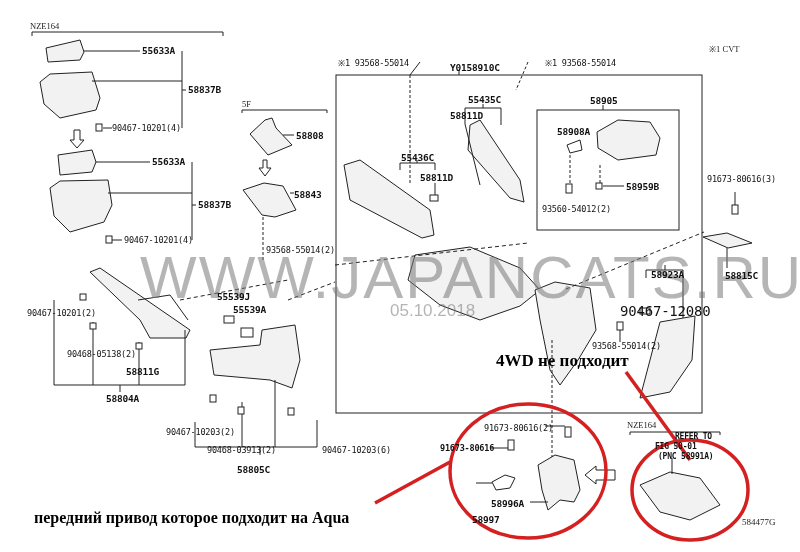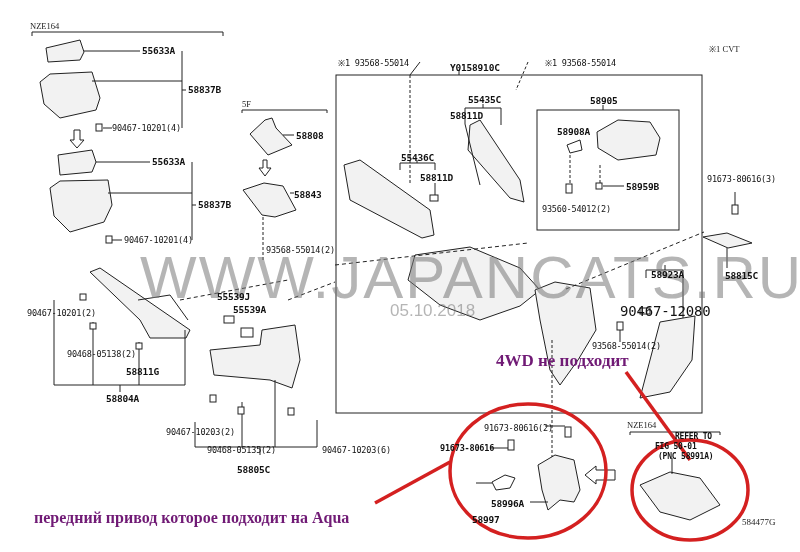--- a/index.html
+++ b/index.html
@@ -1,21 +1,21 @@
 <!DOCTYPE html>
 <html><head>
 <meta charset="utf-8">
 <style>
   html,body{margin:0;padding:0;background:#fff;}
   body{width:800px;height:552px;position:relative;overflow:hidden;font-family:"DejaVu Sans Mono","Liberation Mono",monospace;color:#111;}
   .lbl{position:absolute;font-size:9.5px;font-weight:bold;letter-spacing:-0.2px;white-space:nowrap;line-height:1;}
   .sm{position:absolute;font-family:Liberation Serif, serif;font-size:8.5px;white-space:nowrap;line-height:1;color:#222;}
   svg.layer{position:absolute;left:0;top:0;}
   .wm{position:absolute;font-family:"Liberation Sans",sans-serif;color:rgba(120,120,120,0.55);white-space:nowrap;line-height:1;}
-  .red{position:absolute;font-family:"Liberation Serif",serif;font-weight:bold;color:#701a75;white-space:nowrap;line-height:1;}
+  .red{position:absolute;font-family:"Liberation Serif",serif;font-weight:bold;color:#000000;white-space:nowrap;line-height:1;}
 </style>
 </head>
 <body>
 
 <svg class="layer" width="800" height="552" viewBox="0 0 800 552">
   <g fill="none" stroke="#222" stroke-width="1">
 
     <path d="M32 36 V32 H223 V36"></path>
 
     <path d="M46 48 L80 40 L84 52 L80 60 L48 62 Z" fill="#f2f2f2"></path>
@@ -164,21 +164,21 @@
 <div class="lbl" style="left:67px;top:350px;font-weight:normal;font-size:8.5px;">90468-05138(2)</div>
 <div class="lbl" style="left:126px;top:367px;">58811G</div>
 <div class="lbl" style="left:106px;top:394px;">58804A</div>
 
 <div class="lbl" style="left:296px;top:131px;">58808</div>
 <div class="lbl" style="left:294px;top:190px;">58843</div>
 <div class="lbl" style="left:266px;top:246px;font-weight:normal;font-size:8.5px;">93568-55014(2)</div>
 <div class="lbl" style="left:217px;top:292px;">55539J</div>
 <div class="lbl" style="left:233px;top:305px;">55539A</div>
 <div class="lbl" style="left:166px;top:428px;font-weight:normal;font-size:8.5px;">90467-10203(2)</div>
-<div class="lbl" style="left:207px;top:446px;font-weight:normal;font-size:8.5px;">90468-05135(2)</div>
+<div class="lbl" style="left:207px;top:446px;font-weight:normal;font-size:8.5px;">90468-03913(2)</div>
 <div class="lbl" style="left:278px;top:446px;font-weight:normal;font-size:8.5px;margin-left:44px;">90467-10203(6)</div>
 <div class="lbl" style="left:237px;top:465px;">58805C</div>
 
 <div class="lbl" style="left:338px;top:59px;font-weight:normal;font-size:8.5px;">※1 93568-55014</div>
 <div class="lbl" style="left:450px;top:63px;">Y0158910C</div>
 <div class="lbl" style="left:545px;top:59px;font-weight:normal;font-size:8.5px;">※1 93568-55014</div>
 <div class="lbl" style="left:468px;top:95px;">55435C</div>
 <div class="lbl" style="left:450px;top:111px;">58811D</div>
 <div class="lbl" style="left:401px;top:153px;">55436C</div>
 <div class="lbl" style="left:420px;top:173px;">58811D</div>

